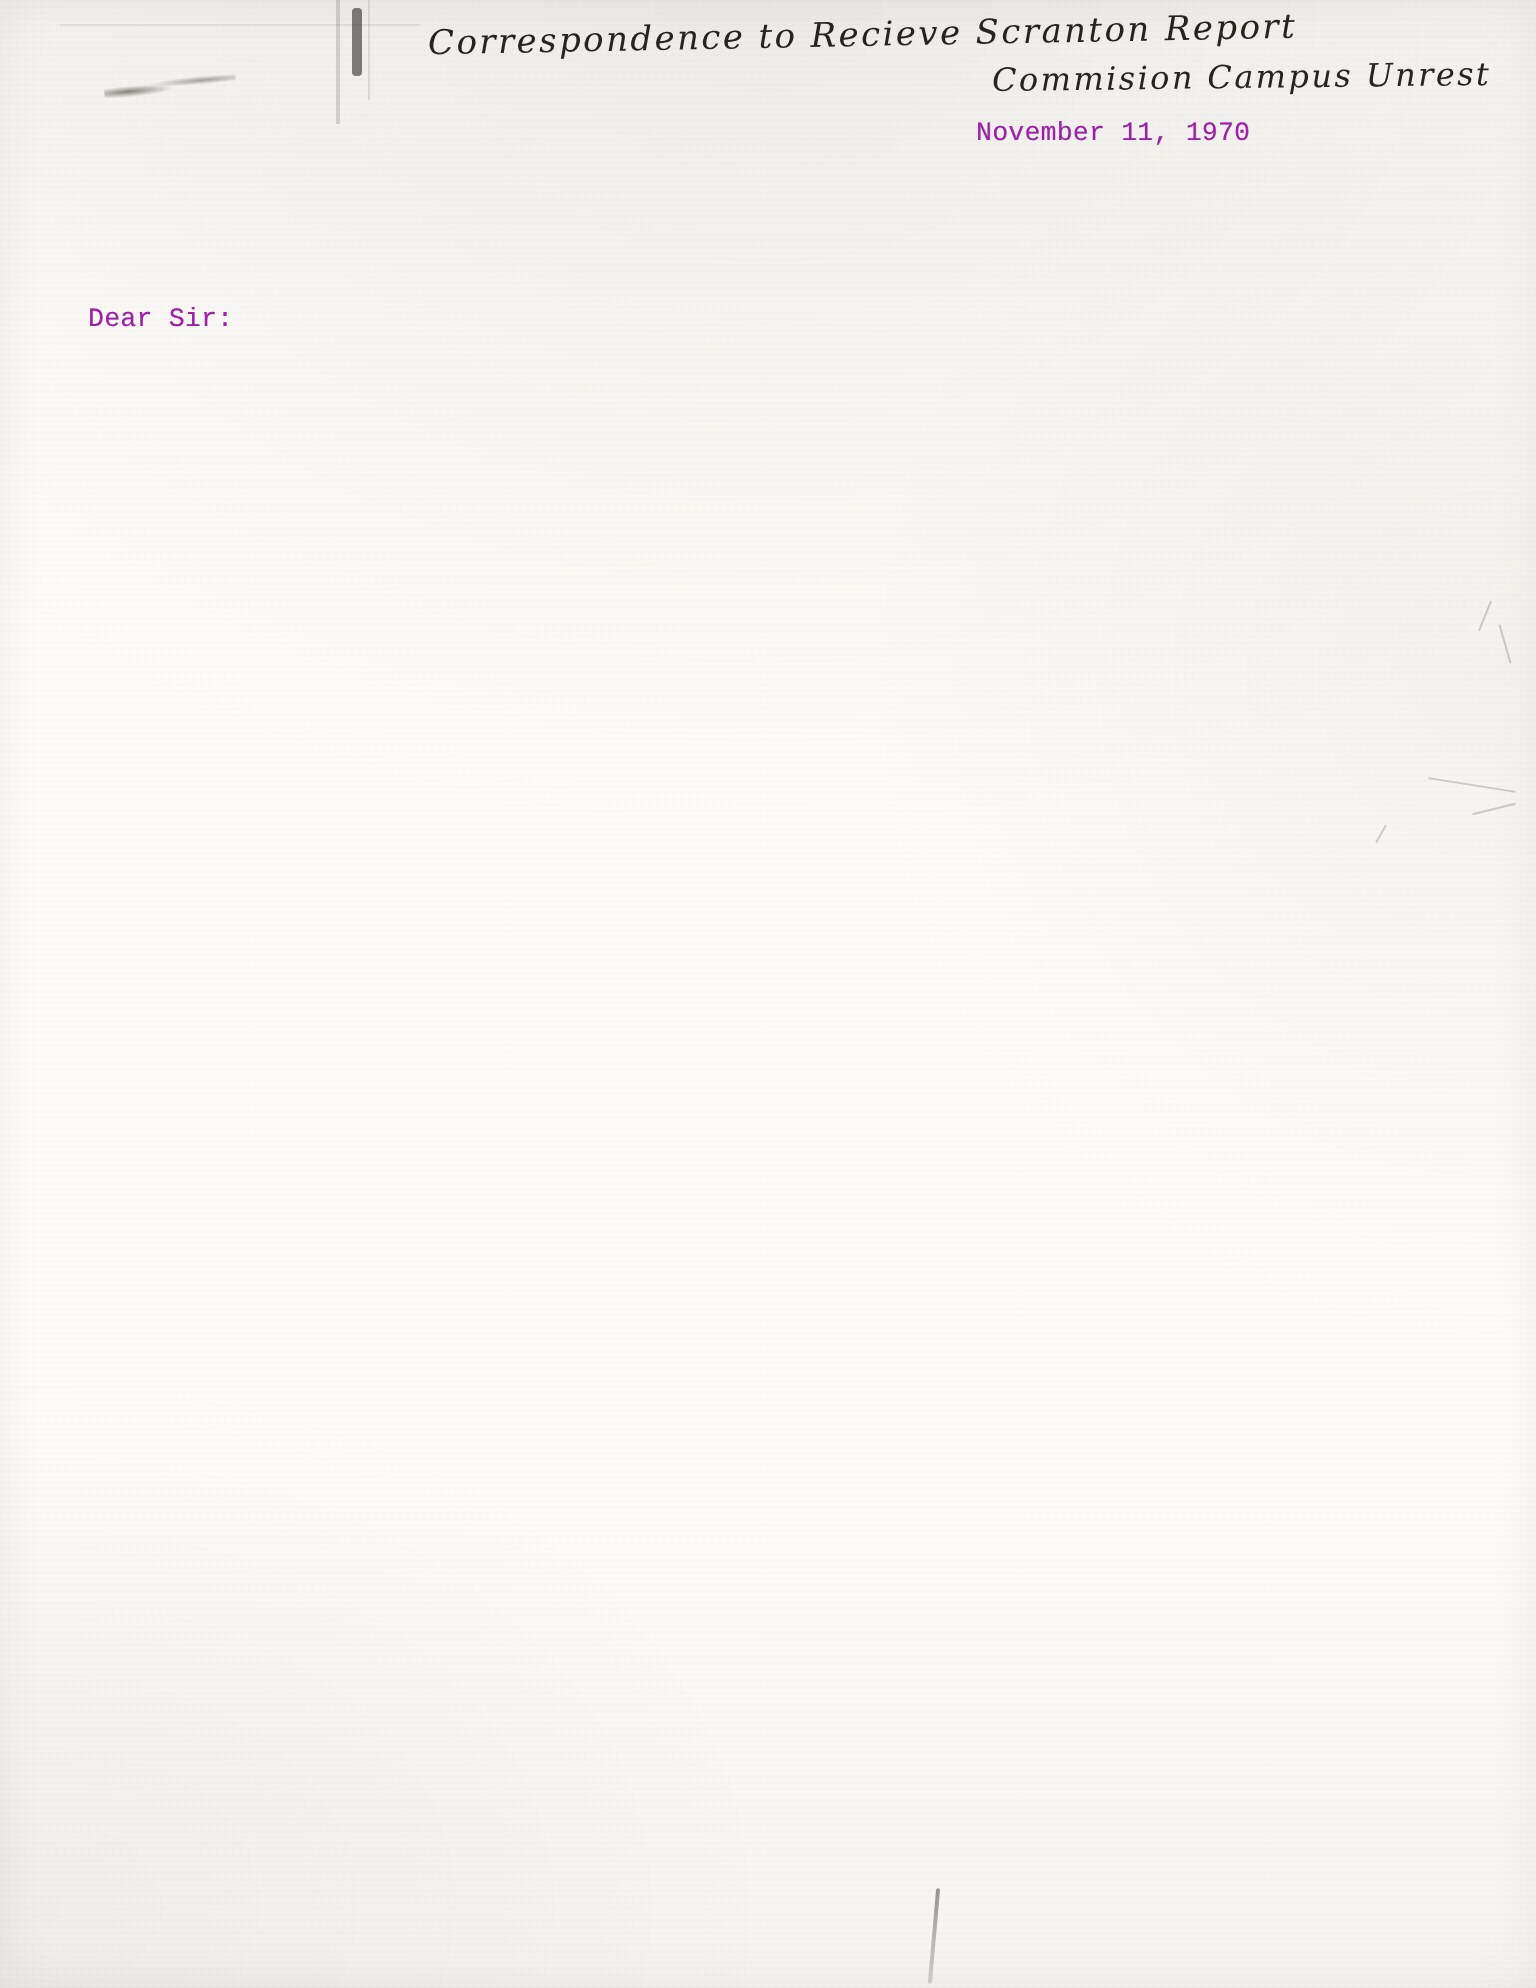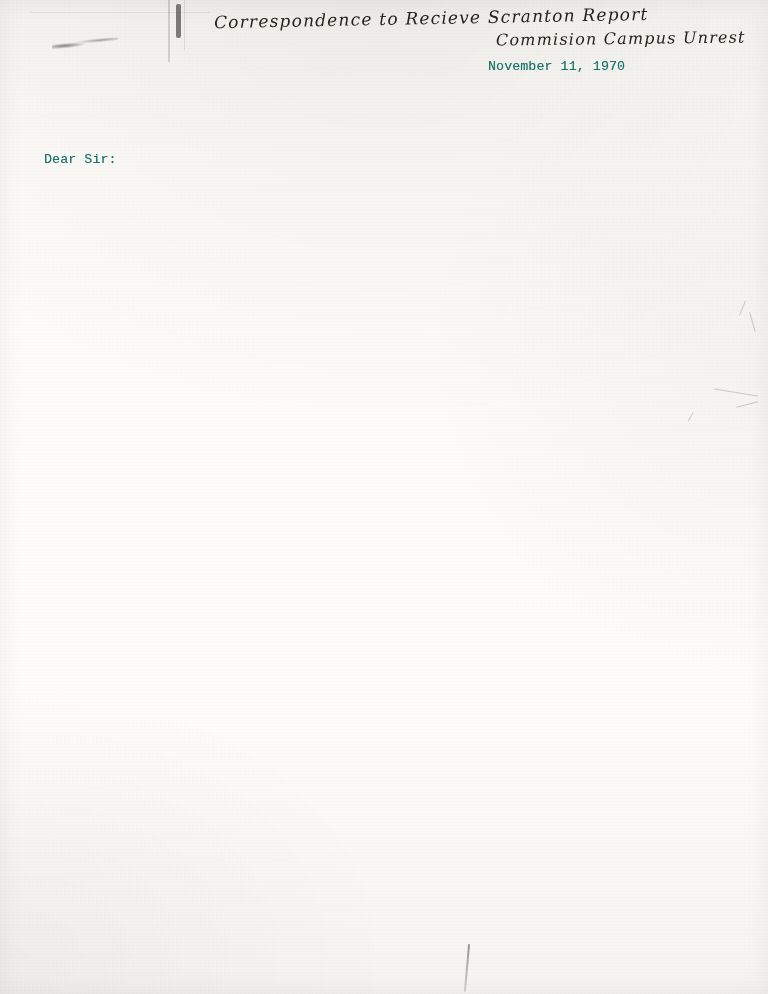--- a/index.html
+++ b/index.html
@@ -114,21 +114,21 @@
     transform: rotate(-0.7deg);
   }
 
   
   .tw {
     position: absolute;
     white-space: pre;
     font-size: 13.2px;
     line-height: 15.4px;
     letter-spacing: 0.15px;
-    color: #0f766e;
+    color: #a21caf;
   }
 
   .date-line {
     left: 488px;
     top: 59px;
   }
 
   .addr-block {
     left: 44px;
     top: 86px;

